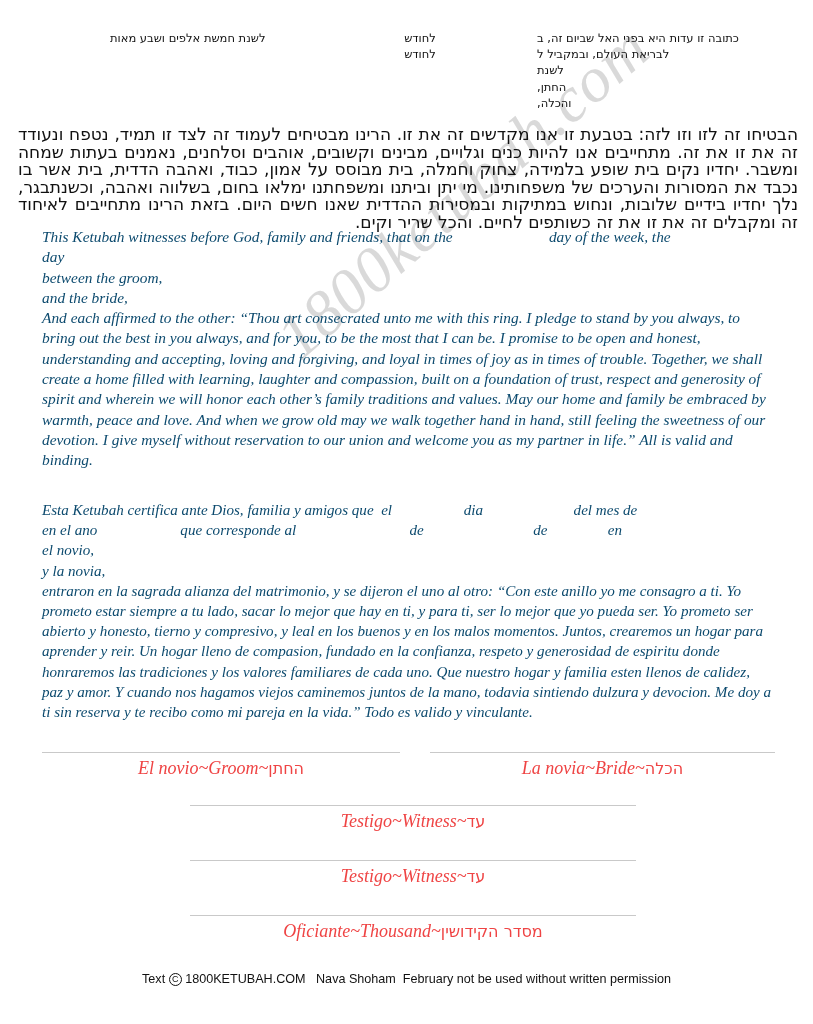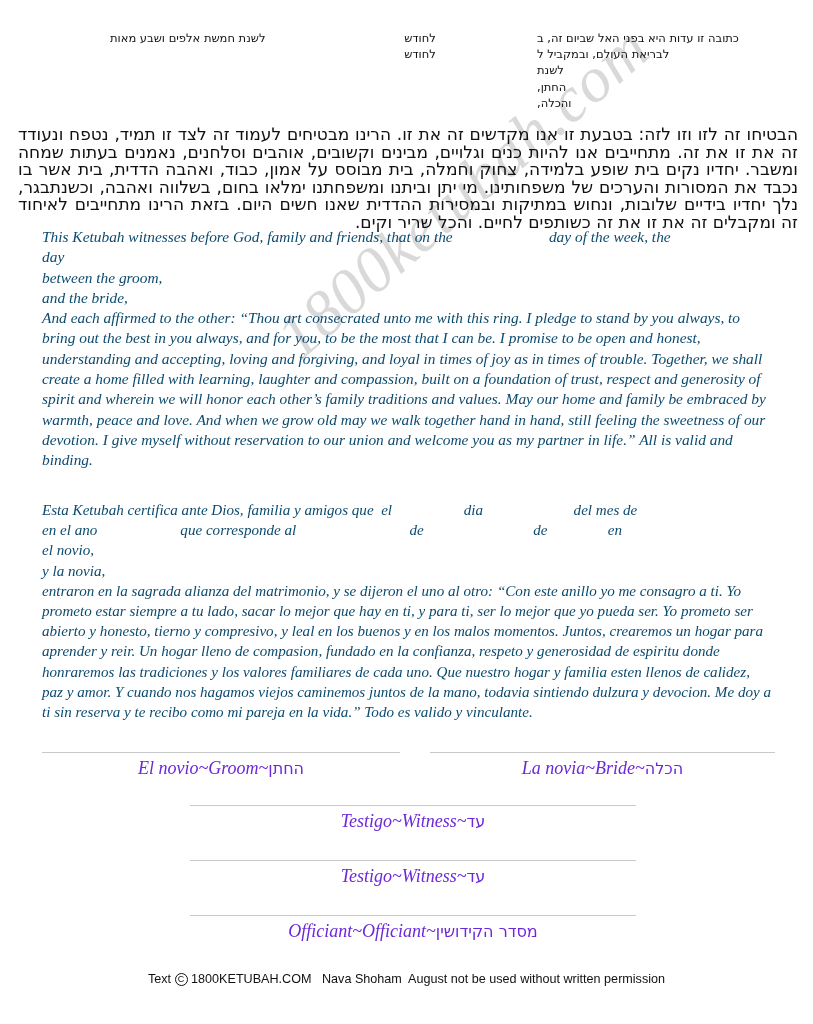--- a/index.html
+++ b/index.html
@@ -146,21 +146,21 @@
     border-top: 1px solid #c9c9c9;
     width: 100%;
     height: 0;
   }
   .sig-label {
     margin-top: 5px;
     text-align: center;
     font-family: "Liberation Serif", serif;
     font-style: italic;
     font-size: 18px;
-    color: #6d28d9;
+    color: #ef4444;
     white-space: nowrap;
     direction: ltr;
   }
   .sig-label .heb-inline {
     font-family: "DejaVu Sans", sans-serif;
     font-style: normal;
     font-size: 16px;
     direction: rtl;
     unicode-bidi: embed;
   }
@@ -257,22 +257,22 @@
       <div class="sig-label"><span>Testigo~Witness~</span><span class="heb-inline">עד</span></div>
     </div>
 
     <div class="sig-row" id="sig-wit-2">
       <div class="sig-rule"></div>
       <div class="sig-label"><span>Testigo~Witness~</span><span class="heb-inline">עד</span></div>
     </div>
 
     <div class="sig-row" id="sig-off">
       <div class="sig-rule"></div>
-      <div class="sig-label"><span>Officiant~Officiant~</span><span class="heb-inline">מסדר הקידושין</span></div>
+      <div class="sig-label"><span>Oficiante~Thousand~</span><span class="heb-inline">מסדר הקידושין</span></div>
     </div>
 
   </div>
 
   <div id="footer">
-    <span>Text </span><span class="copy-mark">C</span><span> 1800KETUBAH.COM</span><span>   Nava Shoham</span><span>  August not be used without written permission</span>
+    <span>Text </span><span class="copy-mark">C</span><span> 1800KETUBAH.COM</span><span>   Nava Shoham</span><span>  February not be used without written permission</span>
   </div>
 
 </div>
 
 </body></html>

